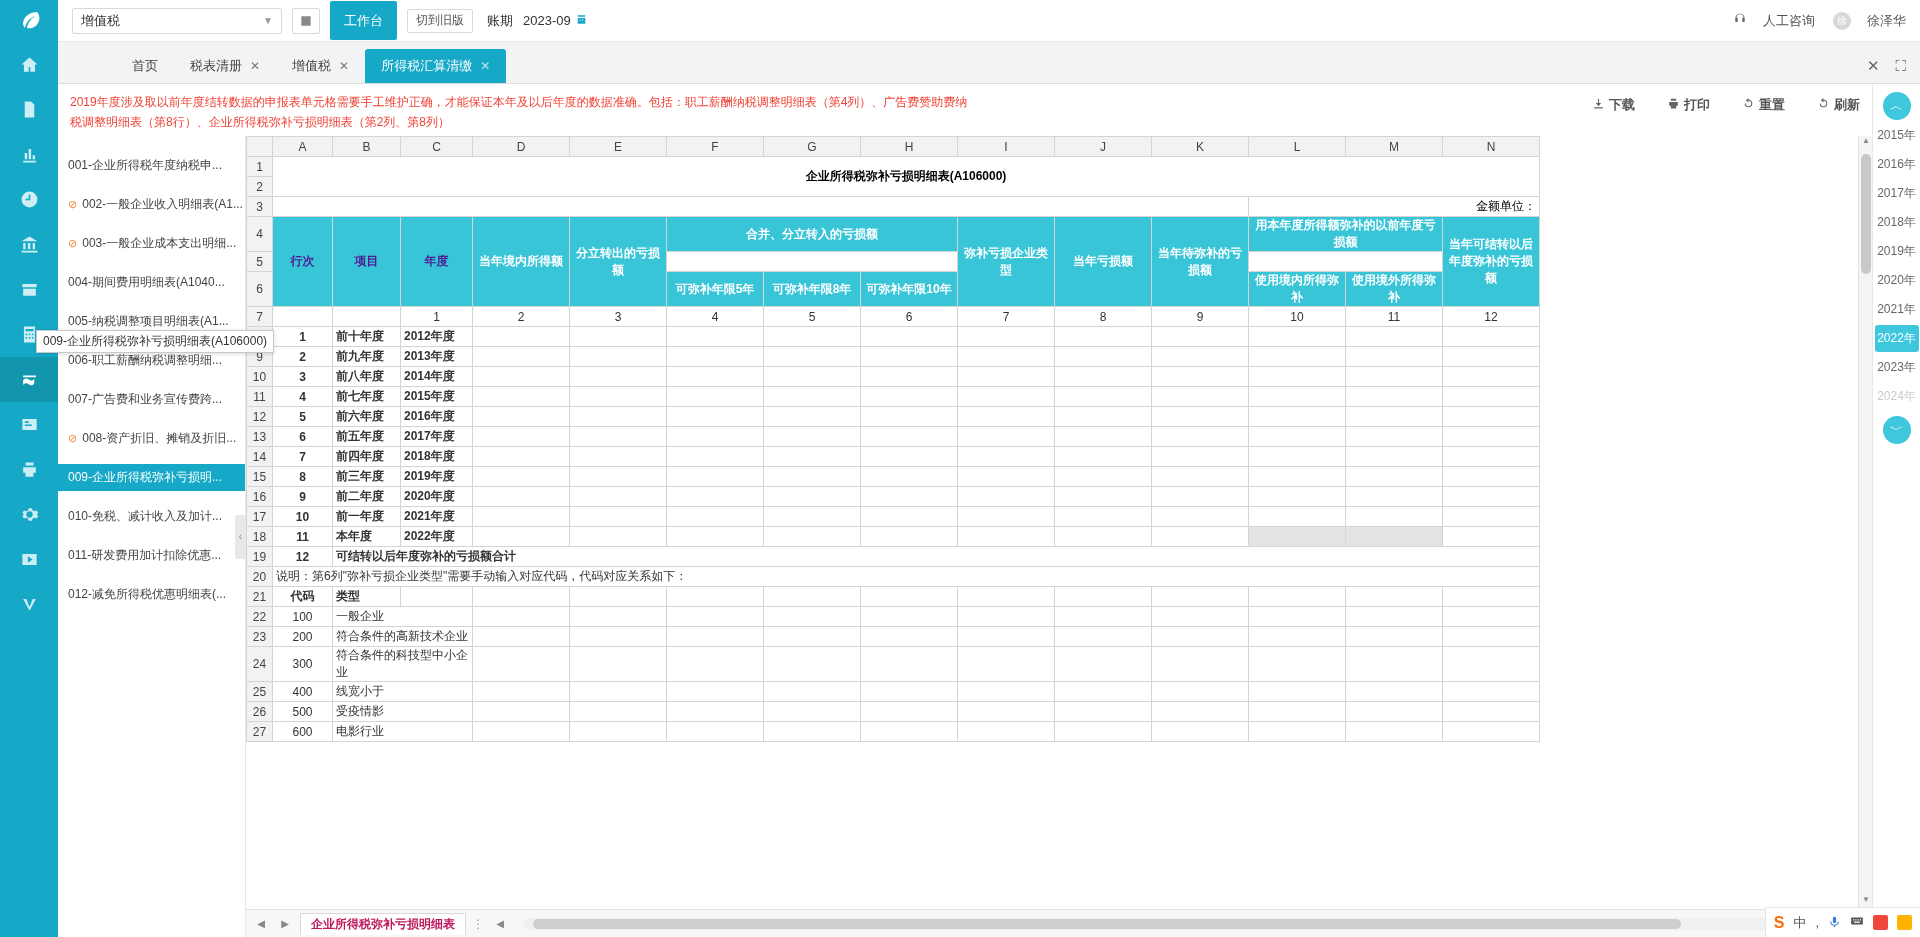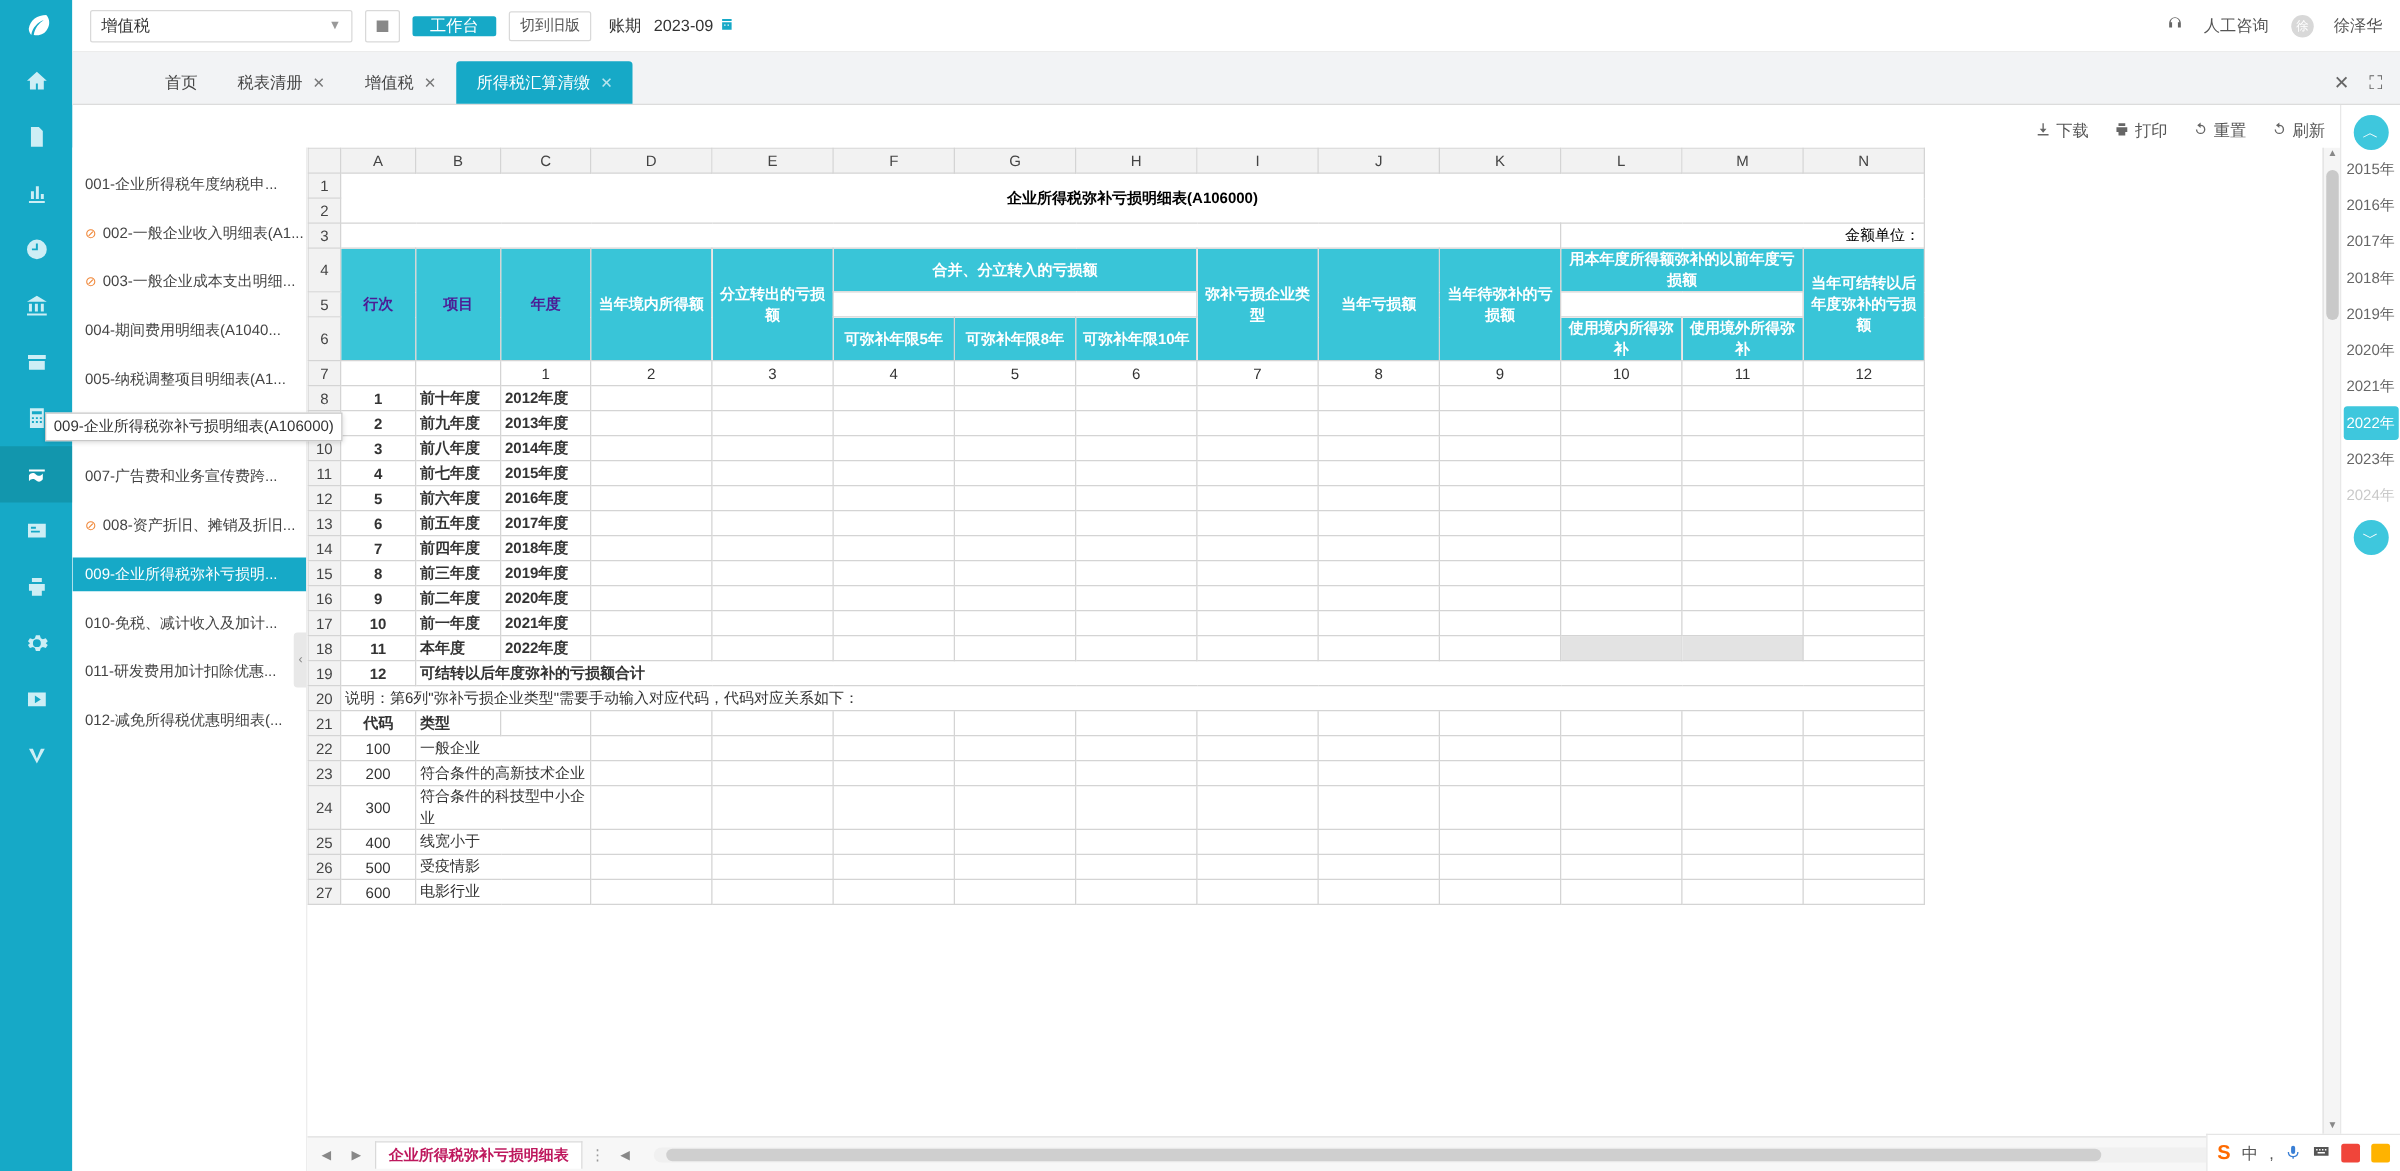--- a/index.html
+++ b/index.html
@@ -41,21 +41,21 @@
     display:flex; align-items:center; padding:0 8px; font-size:13px; color:#333;
     justify-content:space-between; background:#fff; cursor:pointer;
   }
   .tax-select .caret { color:#999; font-size:10px; }
   .icon-btn {
     width:28px; height:26px; border:1px solid #d9d9d9; border-radius:2px;
     display:flex; align-items:center; justify-content:center; background:#fff;
     color:#888; cursor:pointer;
   }
   .btn-primary {
-    height:16px; background:#16a9c7; color:#fff; border-radius:2px;
+    height:39px; background:#16a9c7; color:#fff; border-radius:2px;
     padding:0 14px; display:flex; align-items:center; font-size:13px; cursor:pointer;
   }
   .btn-plain {
     height:24px; border:1px solid #d9d9d9; border-radius:2px; background:#fff;
     padding:0 8px; display:flex; align-items:center; font-size:12px; color:#555; cursor:pointer;
   }
   .period-label { font-size:13px; color:#333; margin-left:4px; }
   .period-box {
     display:flex; align-items:center; gap:4px; font-size:13px; color:#333; cursor:pointer;
   }
@@ -82,21 +82,21 @@
   .tabbar-right { margin-left:auto; display:flex; align-items:center; gap:16px; padding:0 14px 8px 0; color:#666; }
   .tabbar-right span { cursor:pointer; font-size:15px; }
 
   
   .content { flex:1; display:flex; min-height:0; position:relative; }
   .doc-area { flex:1; display:flex; flex-direction:column; min-width:0; }
   .notice-row { display:flex; align-items:flex-start; padding:8px 12px 4px 12px; }
   .notice {
     color:#f04134; font-size:12px; line-height:20px; max-width:900px;
   }
-  .notice-actions { margin-left:auto; display:flex; gap:20px; padding-top:4px; }
+  .notice-actions { margin-left:auto; display:flex; gap:32px; padding-top:4px;font-weight:bold; }
   .na { display:flex; align-items:center; gap:4px; font-size:13px; color:#555; cursor:pointer; }
 
   
   .body-row { flex:1; display:flex; min-height:0; }
   .tree {
     width:188px; flex:0 0 188px; background:#fff; border-right:1px solid #e8e8e8;
     padding-top:4px; overflow:hidden; position:relative;
   }
   .tree-item {
     height:27px; display:flex; align-items:center; gap:5px; padding:0 8px 0 10px;
@@ -322,20 +322,21 @@
       <div class="tabbar-right">
         <span>✕</span>
         <span>⛶</span>
       </div>
     </div>
 
     <div class="content">
       <div class="doc-area">
 
         <div class="notice-row">
+          <div class="notice">2019年度涉及取以前年度结转数据的申报表单元格需要手工维护正确，才能保证本年及以后年度的数据准确。包括：职工薪酬纳税调整明细表（第4列）、广告费赞助费纳税调整明细表（第8行）、企业所得税弥补亏损明细表（第2列、第8列）</div>
           <div class="notice-actions">
             <div class="na">
               <span>
                 <svg viewBox="0 0 24 24" width="13" height="13" fill="#666">
                     <path d="M11 3h2v8h4l-5 6-5-6h4zM4 19h16v2H4z"></path>
                   </svg>
               </span>
               <span>下载</span>
             </div>
             <div class="na">

